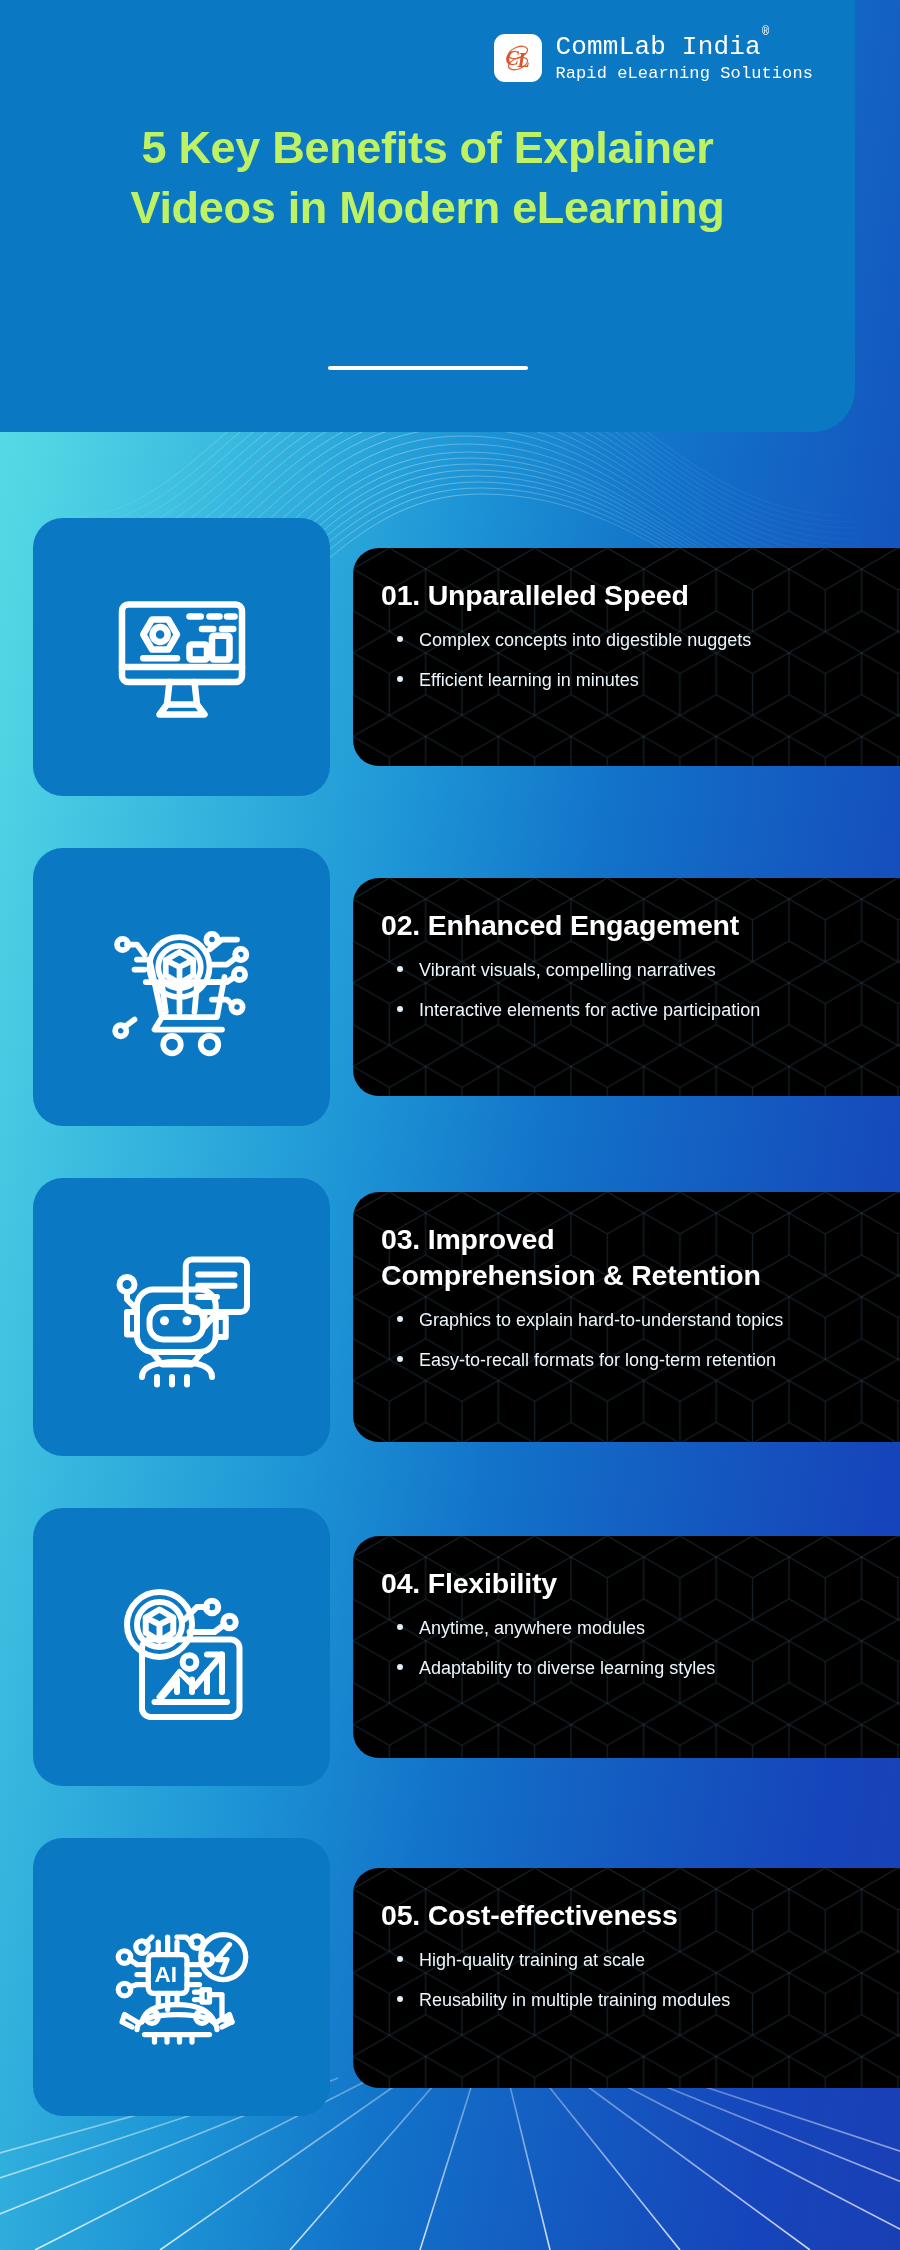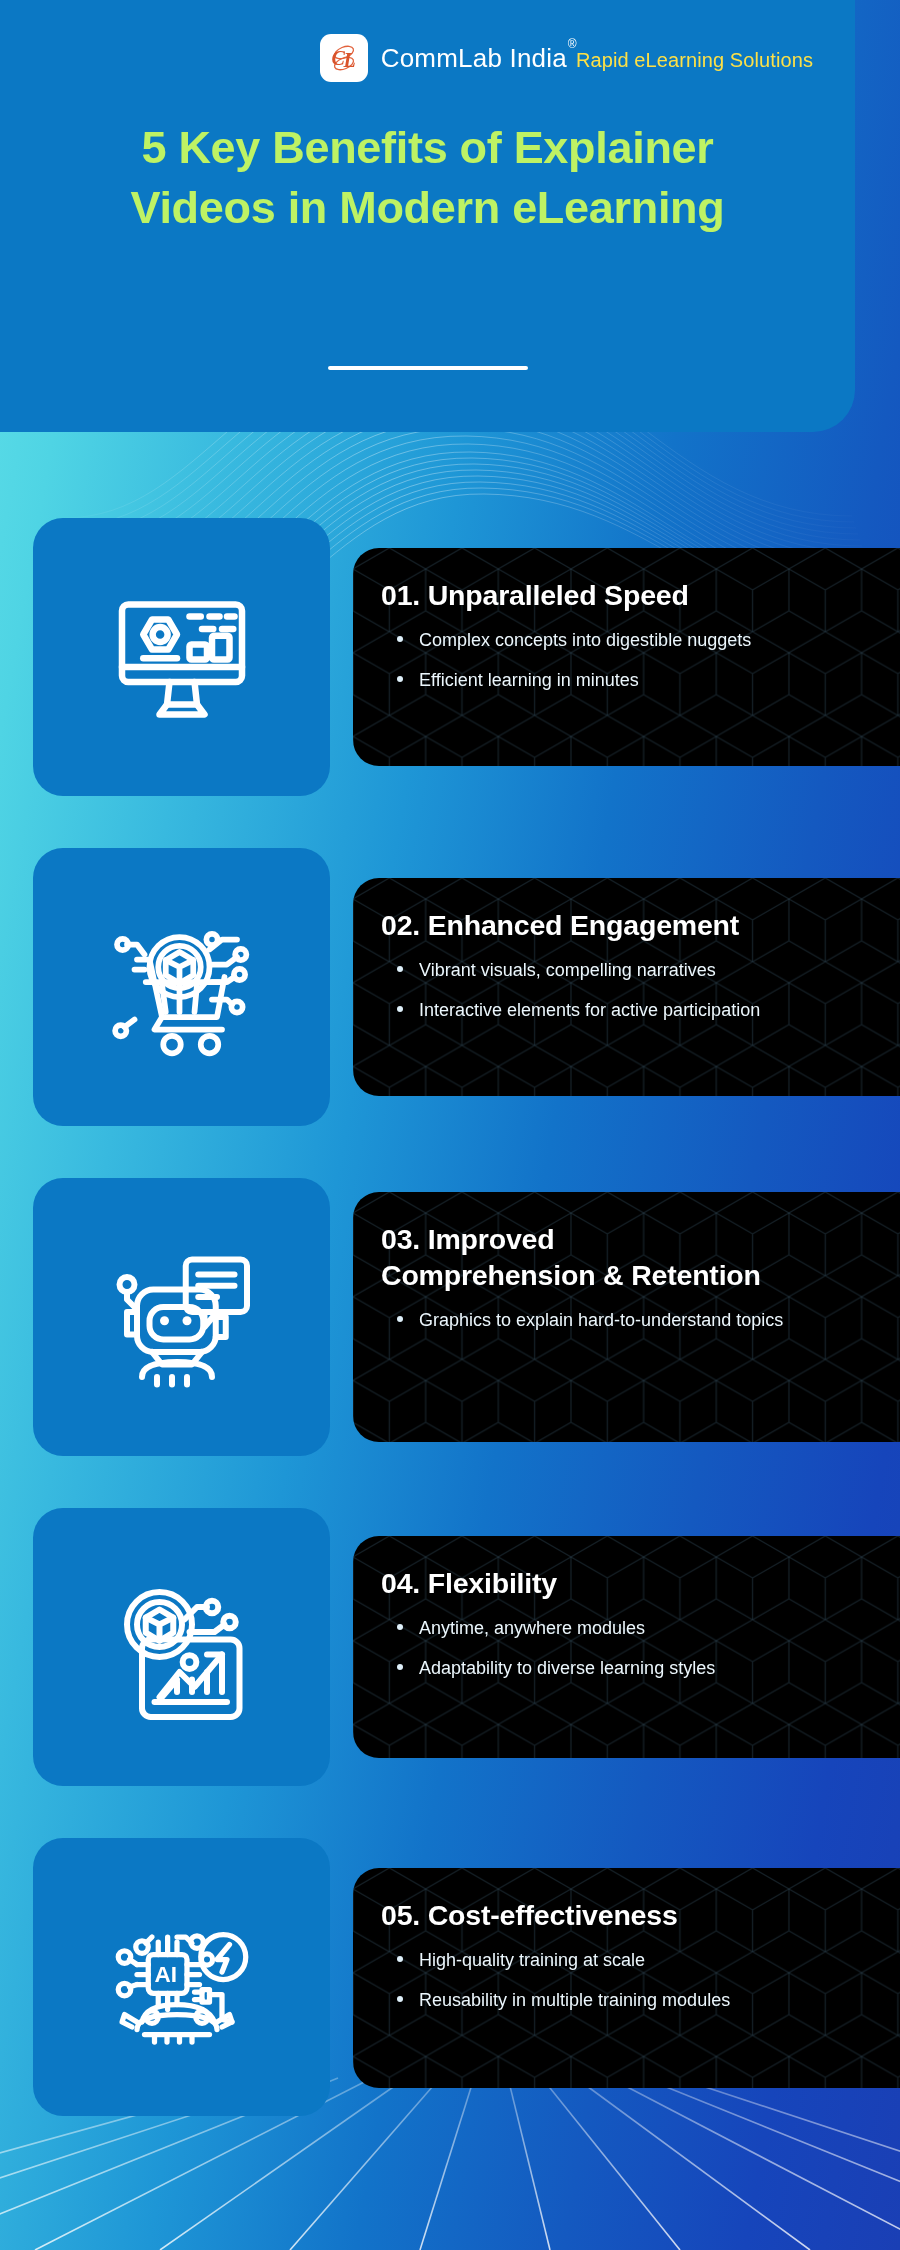--- a/index.html
+++ b/index.html
@@ -30,30 +30,30 @@
     z-index:5;
   }
   .logo-row {
     position:absolute; right:42px; top:34px;
     display:flex; align-items:center; gap:13px;
   }
   .logo-mark {
     width:48px; height:48px; border-radius:11px; background:#ffffff;
     display:flex; align-items:center; justify-content:center; flex:0 0 auto;
   }
-  .logo-text { display:flex; line-height:1; }
+  .logo-text { display:flex; flex-direction:column; line-height:1;font-family:Liberation Mono, monospace; }
   .logo-name {
     font-size:26px; font-weight:400; color:#ffffff; letter-spacing:.2px;
     position:relative; display:inline-block; white-space:nowrap;
   }
   .logo-reg {
     font-size:12px; vertical-align:super; position:relative; top:-9px; left:1px;
   }
   .logo-tag {
-    font-size:20px; color:#fde047; margin-top:5px; letter-spacing:.1px; white-space:nowrap;
+    font-size:17px; color:#ffffff; margin-top:5px; letter-spacing:.1px; white-space:nowrap;
   }
   .title {
     position:absolute; left:0; right:0; top:118px;
     text-align:center;
     color:#bef264;
     font-size:45px; font-weight:700; line-height:1.33;
     letter-spacing:-.3px;
     padding:0 50px;
   }
   .title-rule {
@@ -323,20 +323,21 @@
       <svg class="cube-pat" viewBox="0 0 547 250" preserveAspectRatio="xMidYMid slice">
         <rect width="547" height="250" fill="url(#cp1)"></rect>
       </svg>
       <div class="card-inner">
         <div class="card-title">
           <div>03. Improved</div>
           <div>Comprehension &amp; Retention</div>
         </div>
         <ul class="bullets">
           <li>Graphics to explain hard-to-understand topics</li>
+          <li>Easy-to-recall formats for long-term retention</li>
         </ul>
       </div>
     </div>
   </div>
 
   <div class="row" style="top:1508px;height:278px">
     <div class="icon-card" style="top:0;height:278px">
       <span>
       <svg width="150" height="150" viewBox="0 0 120 120" fill="none" stroke="#ffffff" stroke-width="4.8" stroke-linecap="round" stroke-linejoin="round">
         <rect x="28" y="54" width="78" height="62" rx="7"></rect>

